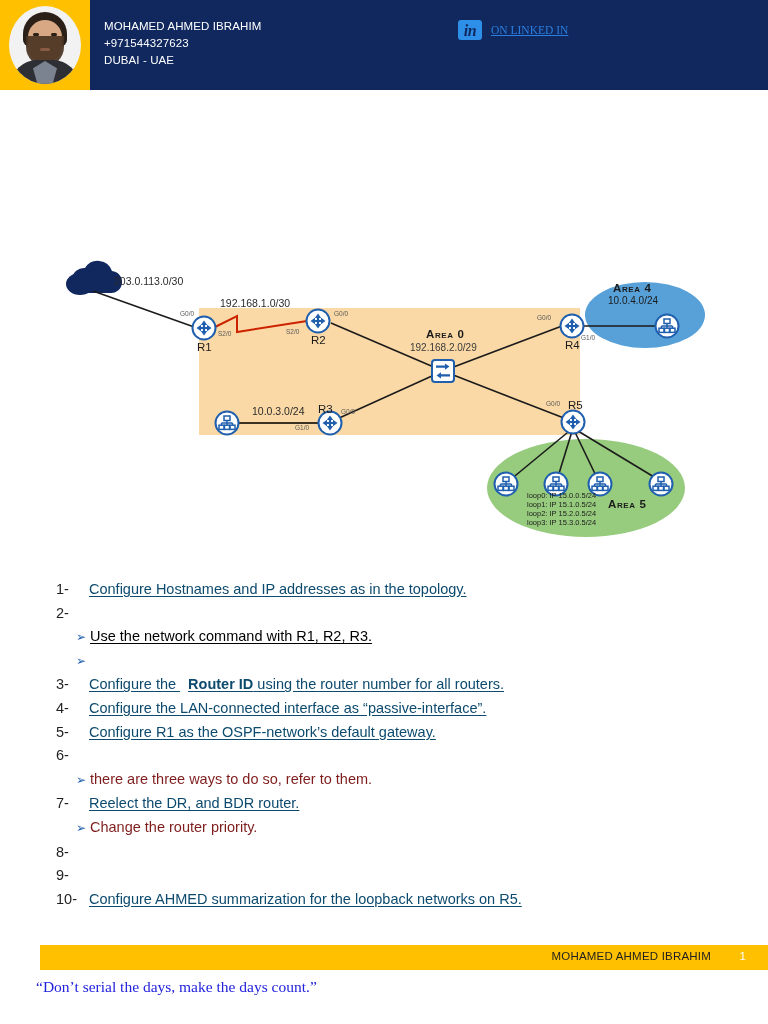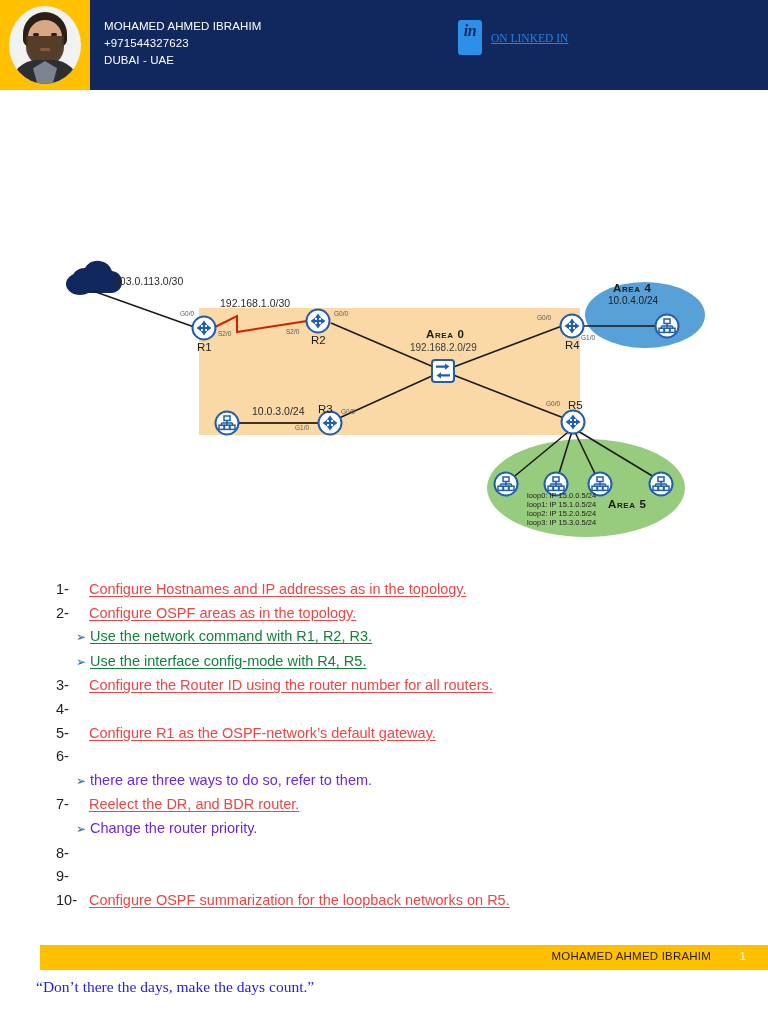--- a/index.html
+++ b/index.html
@@ -91,21 +91,21 @@
   #header-name-block div { white-space: nowrap; }
 
   #linkedin-wrap {
     position: absolute;
     left: 458px; top: 20px;
     display: flex;
     align-items: center;
     gap: 9px;
   }
   #linkedin-icon {
-    width: 24px; height: 35px;
+    width: 24px; height: 20px;
     background: #2e8fe8;
     border-radius: 3px;
     position: relative;
     flex: 0 0 auto;
   }
   #linkedin-icon .in-txt {
     position: absolute;
     left: 0; right: 0; top: 2px;
     text-align: center;
     font-family: "Liberation Serif", serif;
@@ -148,46 +148,46 @@
   .task-num {
     width: 33px;
     padding-left: 56px;
     box-sizing: content-box;
     text-align: left;
     color: #1f1f1f;
     font-size: 14.5px;
     flex: 0 0 auto;
   }
   .task-text {
-    color: #ef4444;
+    color: #0c4a6e;
     text-decoration: underline;
     text-underline-offset: 2px;
   }
-  .task-text b { font-weight: normal; }
+  .task-text b { font-weight: bold; margin-left: 8px; }
   .sub-row {
     display: flex;
     align-items: baseline;
     font-size: 14.5px;
     line-height: 23.6px;
     white-space: nowrap;
   }
   .sub-bullet {
     padding-left: 76px;
     color: #1f5fae;
     font-size: 12px;
     flex: 0 0 auto;
     width: 14px;
   }
   .sub-text {
-    color: #15803d;
+    color: #000000;
     text-decoration: underline;
     text-underline-offset: 2px;
   }
   .sub-text.plain {
-    color: #6d28d9;
+    color: #7f1d1d;
     text-decoration: none;
   }
 
   
   #footer-bar {
     position: absolute;
     left: 40px; top: 945px;
     width: 728px; height: 25px;
     background: #ffc000;
   }
@@ -384,40 +384,39 @@
 
 <div id="task-list">
 
   <div class="task-row">
     <span class="task-num">1-</span>
     <span class="task-text">Configure Hostnames and IP addresses as in the topology.</span>
   </div>
 
   <div class="task-row">
     <span class="task-num">2-</span>
-    <span class="task-text">Configure OSPF areas as in the topology.</span>
   </div>
 
   <div class="sub-row">
     <span class="sub-bullet">➢</span>
     <span class="sub-text">Use the network command with R1, R2, R3.</span>
   </div>
 
   <div class="sub-row">
     <span class="sub-bullet">➢</span>
-    <span class="sub-text">Use the interface config-mode with R4, R5.</span>
   </div>
 
   <div class="task-row">
     <span class="task-num">3-</span>
     <span class="task-text"><span>Configure the </span><b>Router ID</b><span> using the router number for all routers.</span></span>
   </div>
 
   <div class="task-row">
     <span class="task-num">4-</span>
+    <span class="task-text">Configure the LAN-connected interface as “passive-interface”.</span>
   </div>
 
   <div class="task-row">
     <span class="task-num">5-</span>
     <span class="task-text">Configure R1 as the OSPF-network’s default gateway.</span>
   </div>
 
   <div class="task-row">
     <span class="task-num">6-</span>
   </div>
@@ -440,22 +439,22 @@
   <div class="task-row">
     <span class="task-num">8-</span>
   </div>
 
   <div class="task-row">
     <span class="task-num">9-</span>
   </div>
 
   <div class="task-row">
     <span class="task-num">10-</span>
-    <span class="task-text">Configure OSPF summarization for the loopback networks on R5.</span>
+    <span class="task-text">Configure AHMED summarization for the loopback networks on R5.</span>
   </div>
 
 </div>
 
 <div id="footer-bar">
   <span id="footer-name">MOHAMED AHMED IBRAHIM</span>
   <span id="footer-page">1</span>
 </div>
-<div id="quote">“Don’t there the days, make the days count.”</div>
+<div id="quote">“Don’t serial the days, make the days count.”</div>
 
 </body></html>

